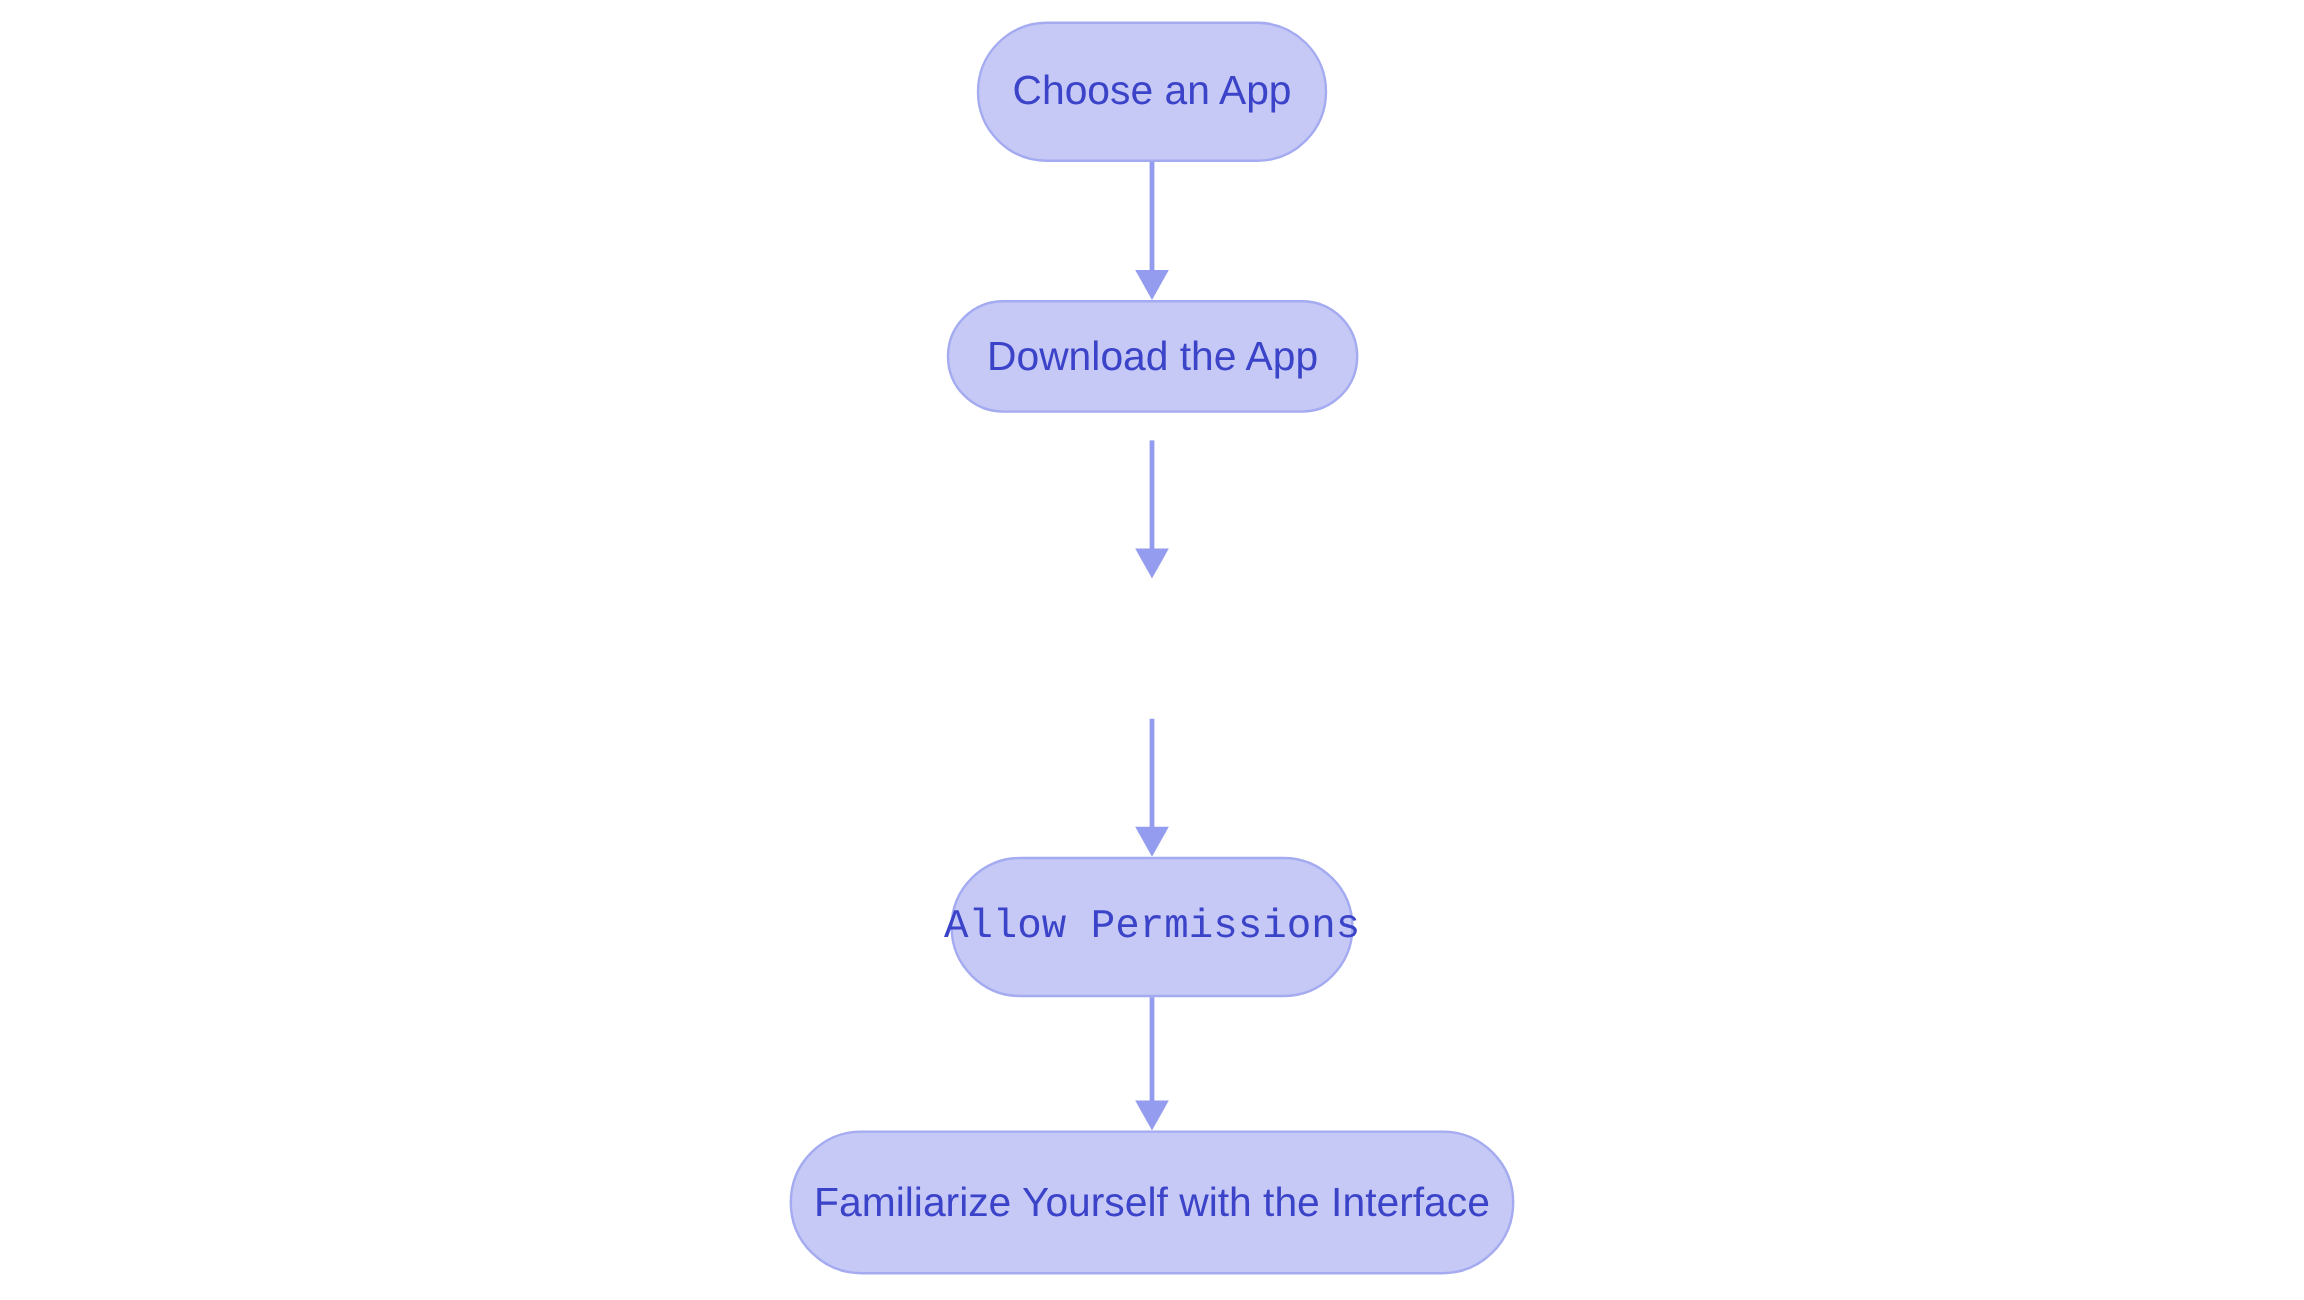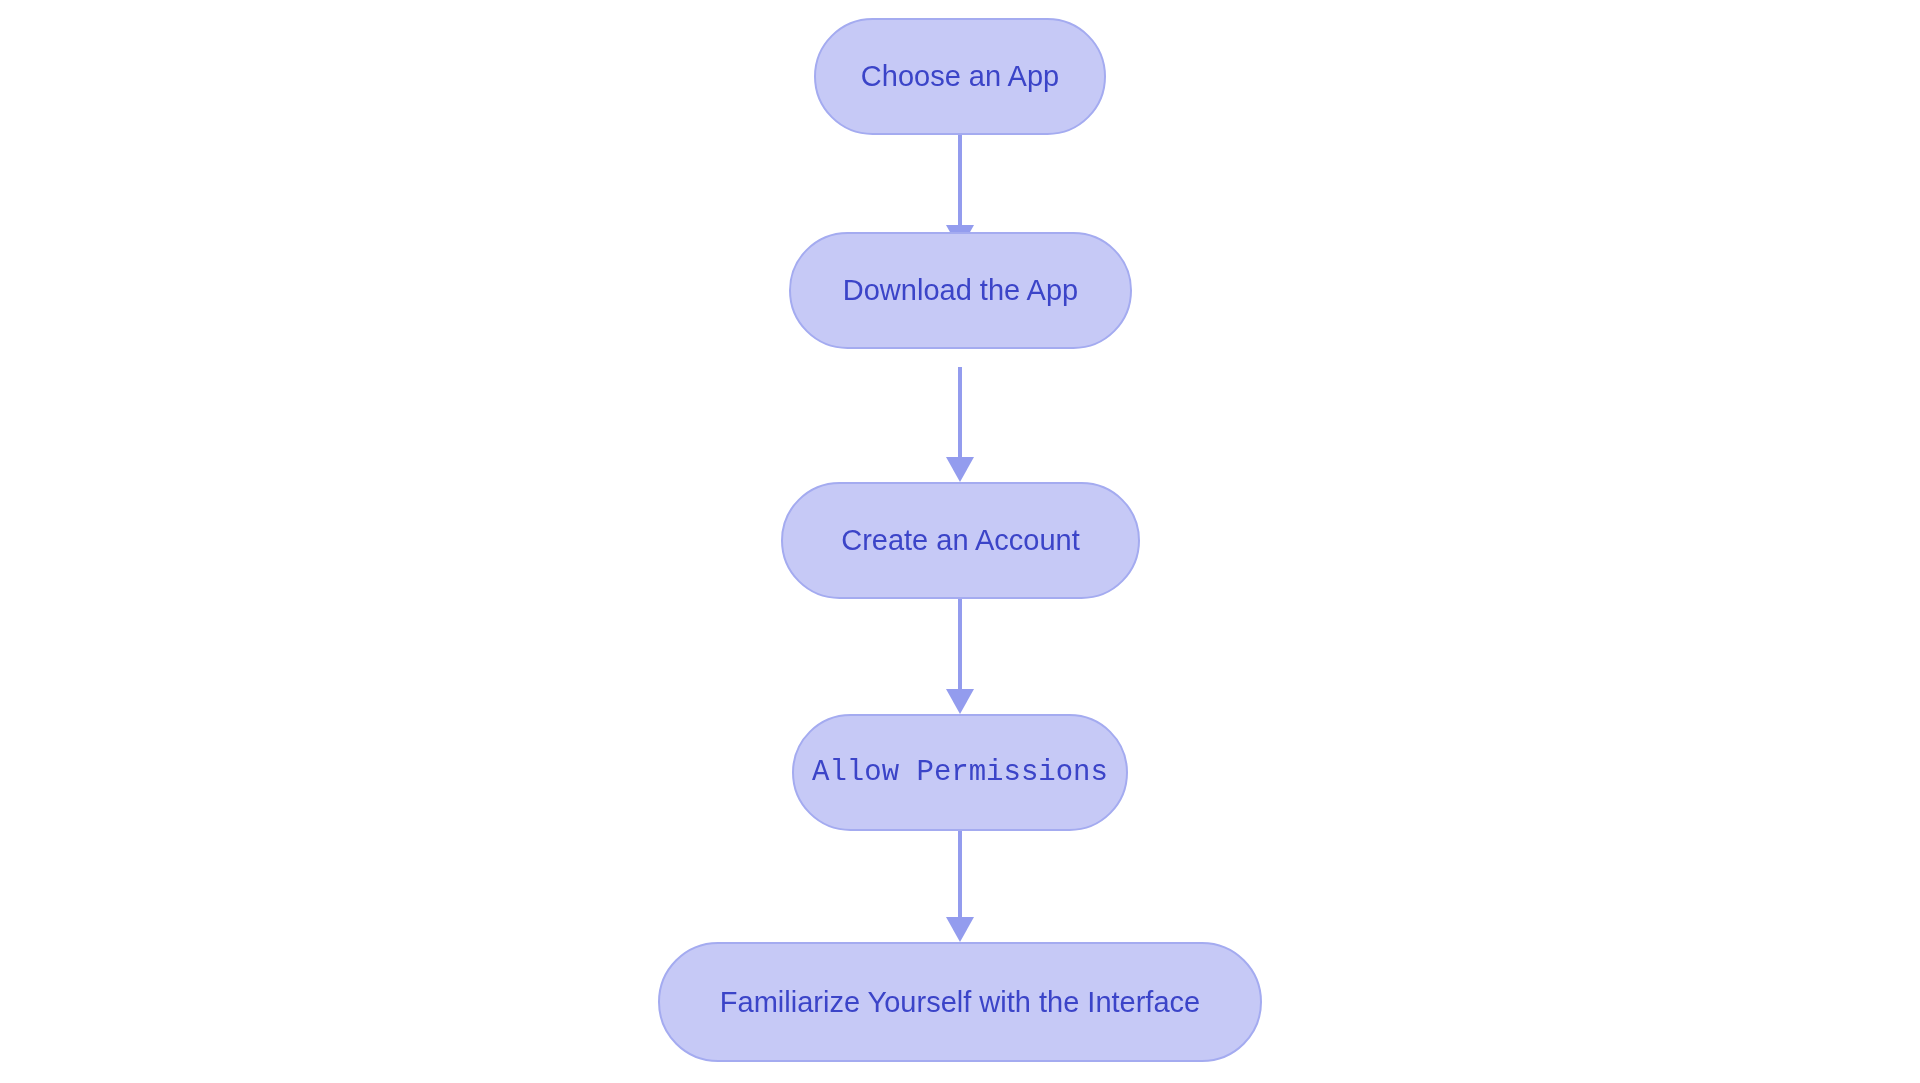--- a/index.html
+++ b/index.html
@@ -24,27 +24,27 @@
   .node {
     position: absolute;
     box-sizing: border-box;
     border-radius: 999px;
     background: var(--node-fill);
     border: 2px solid var(--node-border);
     color: var(--node-text);
     display: flex;
     align-items: center;
     justify-content: center;
-    font-size: 29px;
+    font-size: 34px;
     font-weight: 400;
     white-space: nowrap;
     text-align: center;
   }
   .node-1 { left: 814px; top: 18px;  width: 292px; height: 117px; }
-  .node-2 { left: 789px; top: 232px; width: 343px; height: 117px; }
+  .node-2 { left: 789px; top: 250px; width: 343px; height: 94px; }
   .node-3 { left: 781px; top: 482px; width: 359px; height: 117px; }
   .node-4 { left: 792px; top: 714px; width: 336px; height: 117px; font-family: Liberation Mono, monospace; }
   .node-5 { left: 658px; top: 942px; width: 604px; height: 120px; }
   .edge {
     position: absolute;
     left: 946px;   
     width: 28px;
   }
   .edge-1 { top: 135px; height: 115px; }
   .edge-2 { top: 367px; height: 115px; }
@@ -87,23 +87,20 @@
 
   <div class="node node-2">
     <span>Download the App</span>
   </div>
 
   <div class="edge edge-2">
     <div class="line"></div>
     <div class="head"></div>
   </div>
 
-  <div class="node node-3">
-    <span>Create an Account</span>
-  </div>
 
   <div class="edge edge-3">
     <div class="line"></div>
     <div class="head"></div>
   </div>
 
   <div class="node node-4">
     <span>Allow Permissions</span>
   </div>
 

